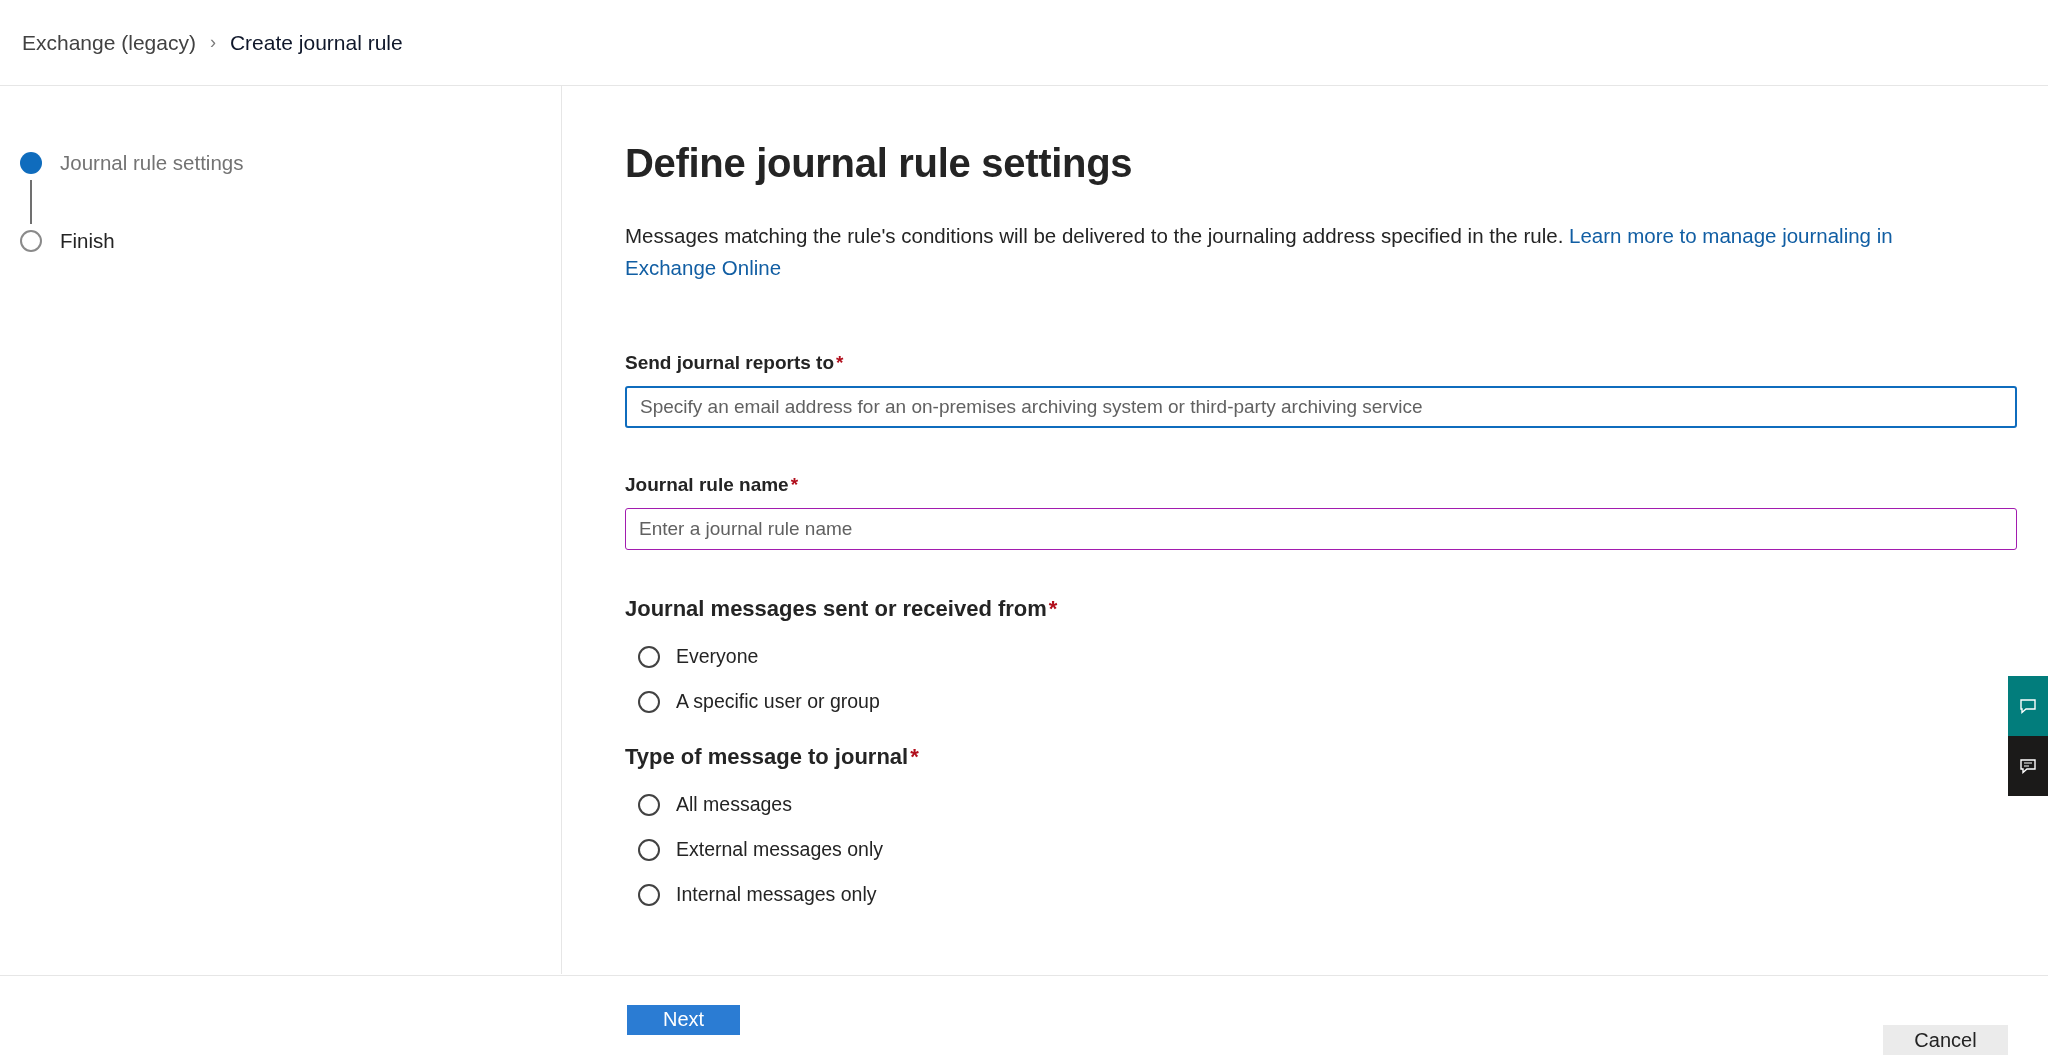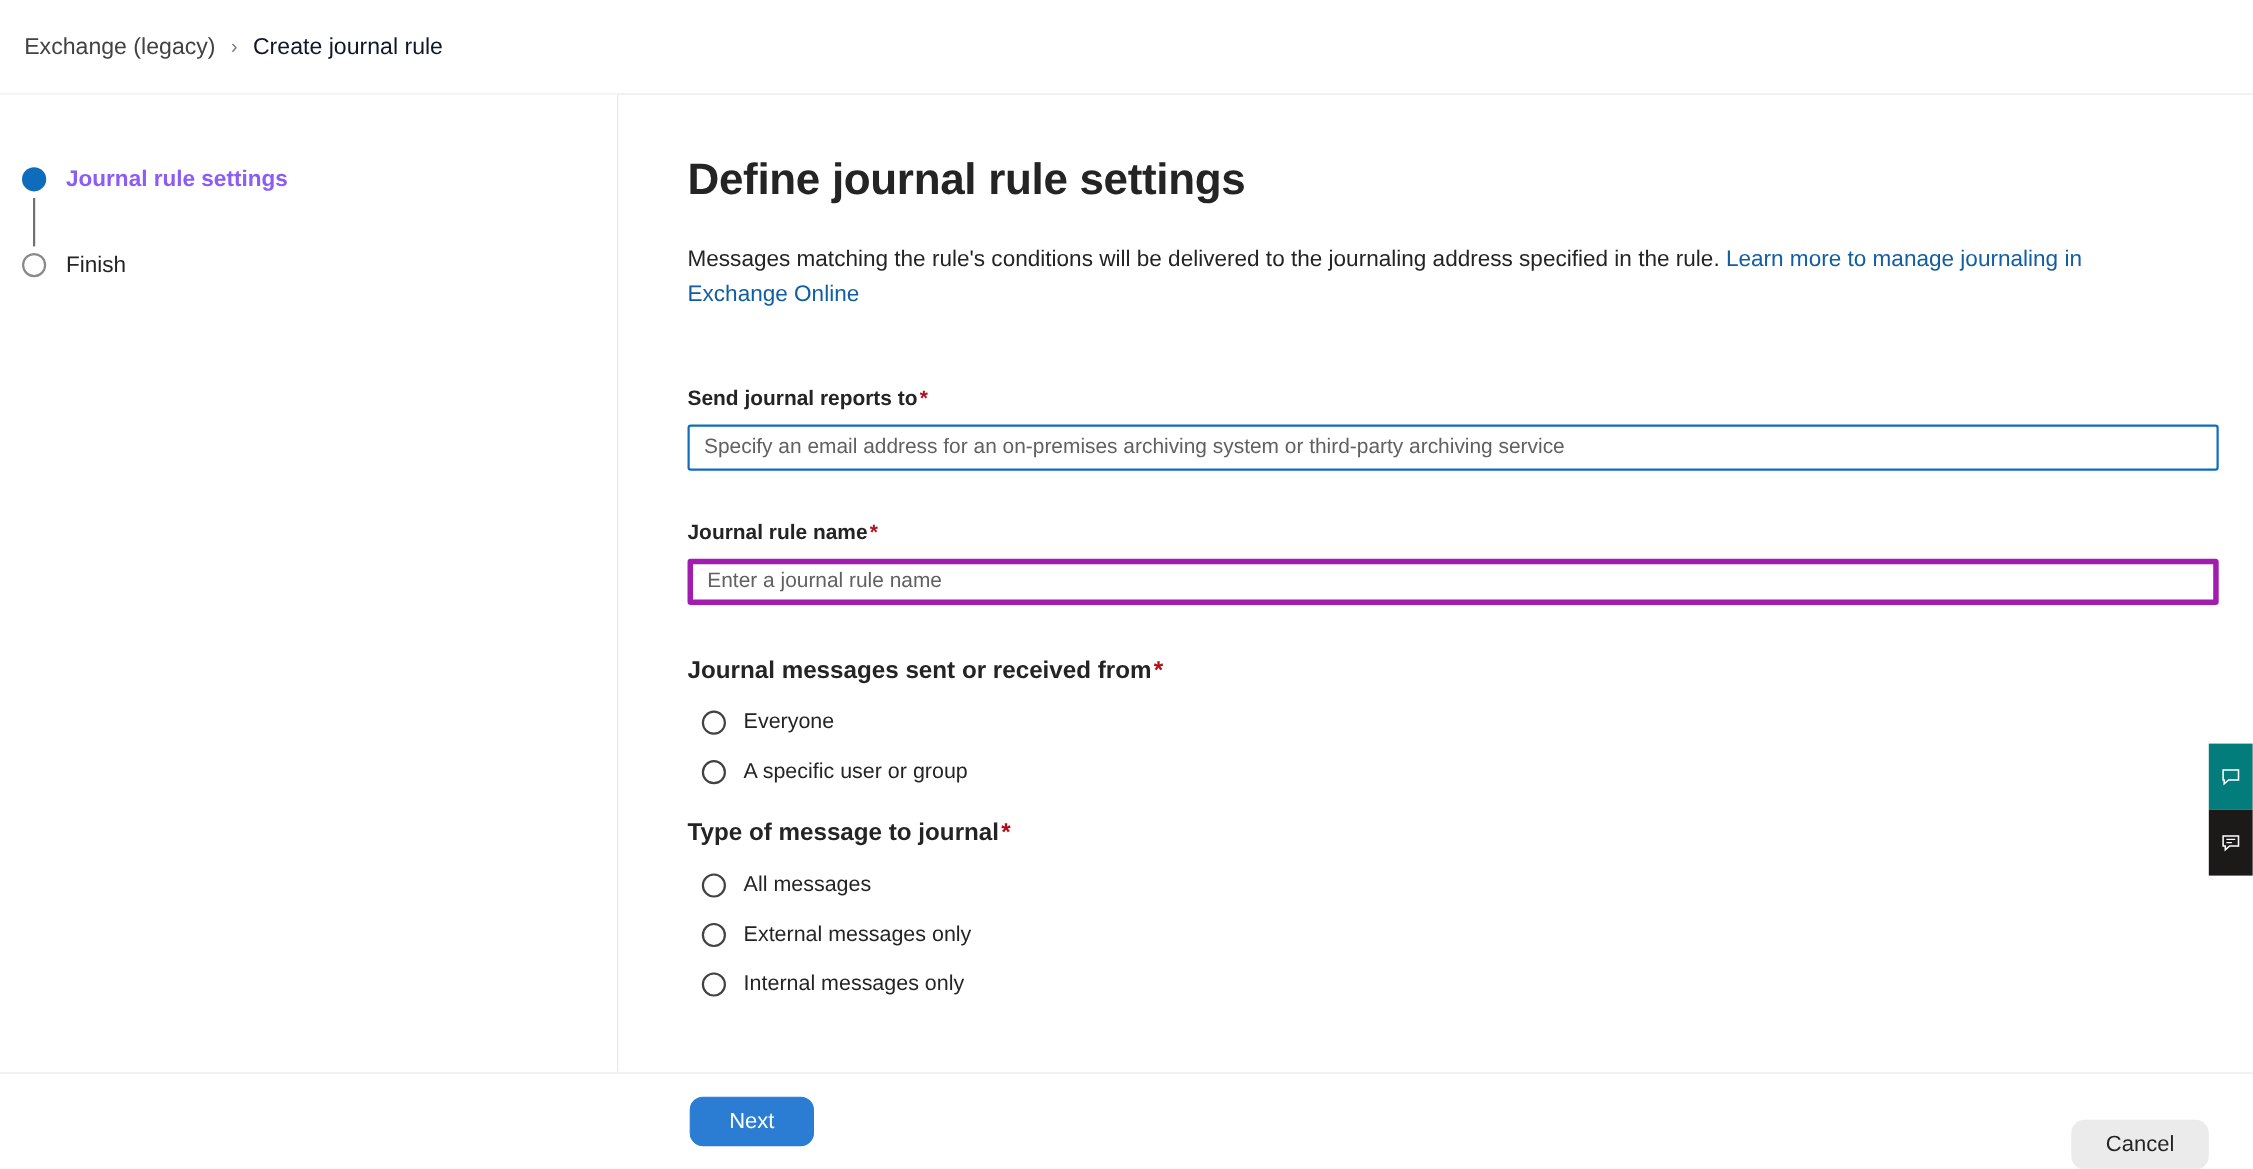--- a/index.html
+++ b/index.html
@@ -66,21 +66,21 @@
     display: inline-block;
     margin-right: 18px;
     flex: none;
   }
   .step-bullet.active { background: #0f6cbd; }
   .step-bullet.inactive {
     background: #ffffff;
     border: 2px solid #8a8a8a;
   }
   .step-label { font-size: 20.5px; }
-  .step-label.active { font-weight: bold; color: #8b5cf6; }
+  .step-label.active { font-weight: normal; color: #737373; }
   .step-label.inactive { font-weight: normal; color: #242424; }
   .step-connector {
     width: 2px;
     height: 44px;
     background: #707070;
     margin-left: 30px;
   }
 
   
   .content {
@@ -112,21 +112,21 @@
     font-size: 19px;
     font-weight: bold;
     margin-bottom: 12px;
     color: #242424;
   }
   .req { color: #b10e1c; font-weight: bold; margin-left: 2px; }
 
   .text-input {
     width: 1392px;
     height: 42px;
-    border: 5px solid #a21caf;
+    border: 1px solid #a21caf;
     border-radius: 3px;
     padding: 0 13px;
     font-size: 19px;
     font-family: "Liberation Sans", sans-serif;
     color: #242424;
     background: #ffffff;
     outline: none;
   }
   .text-input::placeholder { color: #616161; }
   .text-input.focused {
@@ -187,24 +187,24 @@
     background: #ffffff;
     border-top: 1px solid #e6e6e6;
     display: flex;
     align-items: center;
     justify-content: space-between;
     padding: 0 40px 0 627px;
   }
   .btn {
     font-family: "Liberation Sans", sans-serif;
     font-size: 20px;
-    border-radius: 12px;
+    border-radius: 0;
     cursor: pointer;
     border: 1px solid transparent;
-    height: 45px;
+    height: 30px;
     padding: 0 26px;
   }
   .btn-primary {
     background: #2b7cd3;
     color: #ffffff;
     border-color: #2b7cd3;
     min-width: 113px;
   }
   .btn-secondary {
     background: #ebebeb;

